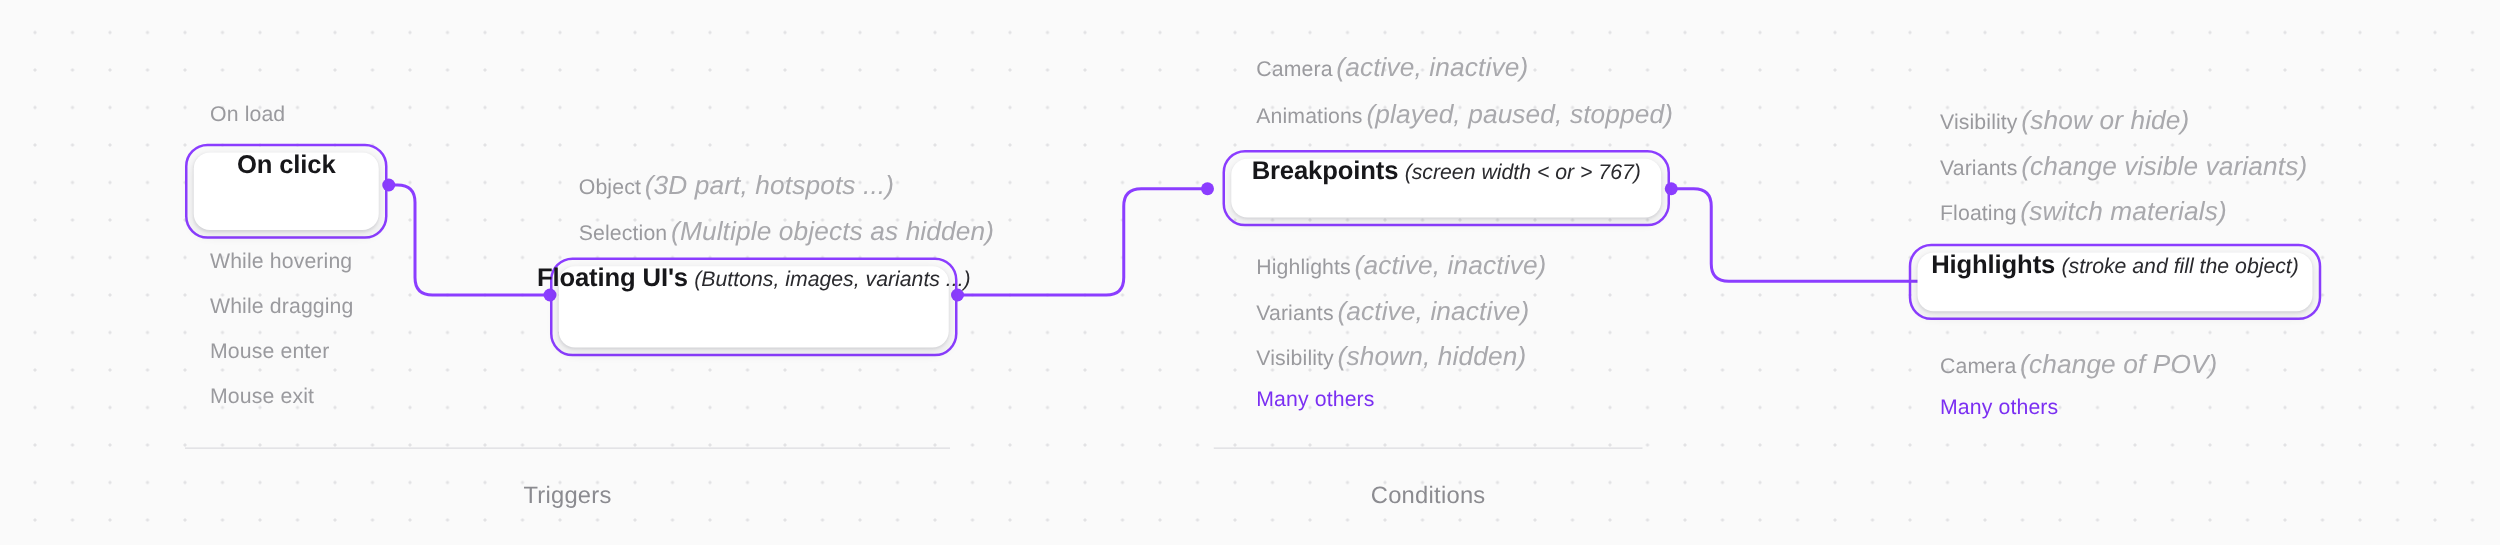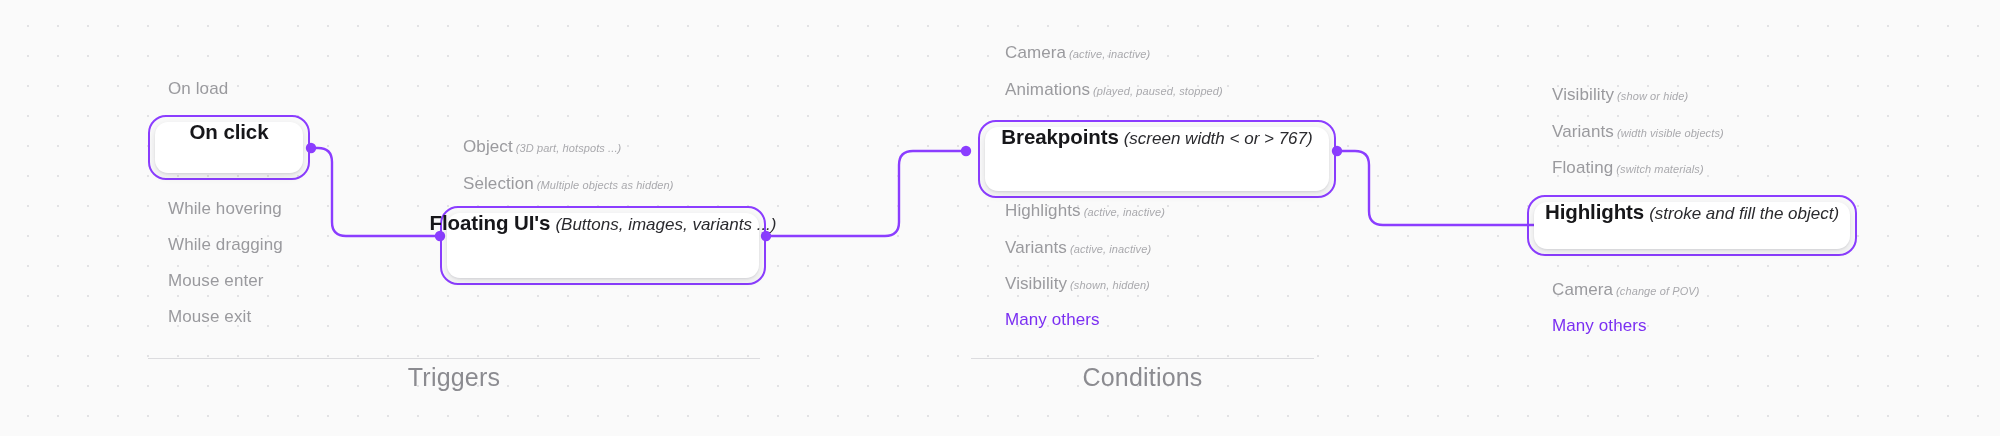--- a/index.html
+++ b/index.html
@@ -43,21 +43,21 @@
     white-space: nowrap;
     line-height: 1;
     z-index: 3;
   }
   .item .nm {
     font-size: 17px;
     color: #9a9a9e;
     letter-spacing: 0.1px;
   }
   .item .hint {
-    font-size: 11px;
+    font-size: 21px;
     font-style: italic;
     color: #a9a9ad;
     letter-spacing: 0.1px;
     margin-left: 3px;
   }
   .item.accent .nm {
     color: #7b2ff2;
   }
 
   
@@ -102,23 +102,23 @@
   .footer {
     position: absolute;
     z-index: 3;
   }
   .footer .rule {
     height: 1px;
     background: #dcdcdf;
     width: 100%;
   }
   .footer .cap {
-    margin-top: 6px;
+    margin-top: 28px;
     text-align: center;
-    font-size: 25px;
+    font-size: 19px;
     color: #8b8b90;
     letter-spacing: 0.2px;
     line-height: 1;
   }
 </style>
 </head>
 <body>
 
 <div id="canvas">
 
@@ -134,21 +134,21 @@
 
     <path d="M 1336 151 L 1355 151 Q 1369 151 1369 165 L 1369 211 Q 1369 225 1383 225 L 1543 225" fill="none" stroke="#8b3dff" stroke-width="2.4" stroke-linecap="round"></path>
     <circle cx="1337" cy="151" r="5.2" fill="#8b3dff"></circle>
     <circle cx="1543" cy="225" r="5.2" fill="#8b3dff"></circle>
   </svg>
 
   <div class="item" style="left:168px; top:80px;">
     <span class="nm">On load</span><span class="hint"></span>
   </div>
 
-  <div class="card centered" style="left:148px; top:115px; width:162px; height:65px;">
+  <div class="card centered" style="left:148px; top:115px; width:162px; height:76px;">
     <div class="inner">
       <span class="nm">On click</span>
     </div>
   </div>
 
   <div class="item" style="left:168px; top:200px;">
     <span class="nm">While hovering</span>
   </div>
   <div class="item" style="left:168px; top:236px;">
     <span class="nm">While dragging</span>
@@ -179,21 +179,21 @@
     <div class="cap">Triggers</div>
   </div>
 
   <div class="item" style="left:1005px; top:44px;">
     <span class="nm">Camera</span><span class="hint">(active, inactive)</span>
   </div>
   <div class="item" style="left:1005px; top:81px;">
     <span class="nm">Animations</span><span class="hint">(played, paused, stopped)</span>
   </div>
 
-  <div class="card" style="left:978px; top:120px; width:358px; height:78px;">
+  <div class="card" style="left:978px; top:120px; width:358px; height:61px;">
     <div class="inner">
       <span class="nm">Breakpoints</span>
         <span class="hint">(screen width &lt; or &gt; 767)</span>
     </div>
   </div>
 
   <div class="item" style="left:1005px; top:202px;">
     <span class="nm">Highlights</span><span class="hint">(active, inactive)</span>
   </div>
   <div class="item" style="left:1005px; top:239px;">
@@ -208,21 +208,21 @@
 
   <div class="footer" style="left:971px; top:358px; width:343px;">
     <div class="rule"></div>
     <div class="cap">Conditions</div>
   </div>
 
   <div class="item" style="left:1552px; top:86px;">
     <span class="nm">Visibility</span><span class="hint">(show or hide)</span>
   </div>
   <div class="item" style="left:1552px; top:123px;">
-    <span class="nm">Variants</span><span class="hint">(width visible objects)</span>
+    <span class="nm">Variants</span><span class="hint">(change visible variants)</span>
   </div>
   <div class="item" style="left:1552px; top:159px;">
     <span class="nm">Floating</span><span class="hint">(switch materials)</span>
   </div>
 
   <div class="card" style="left:1527px; top:195px; width:330px; height:61px;">
     <div class="inner">
       <span class="nm">Highlights</span>
         <span class="hint">(stroke and fill the object)</span>
     </div>

